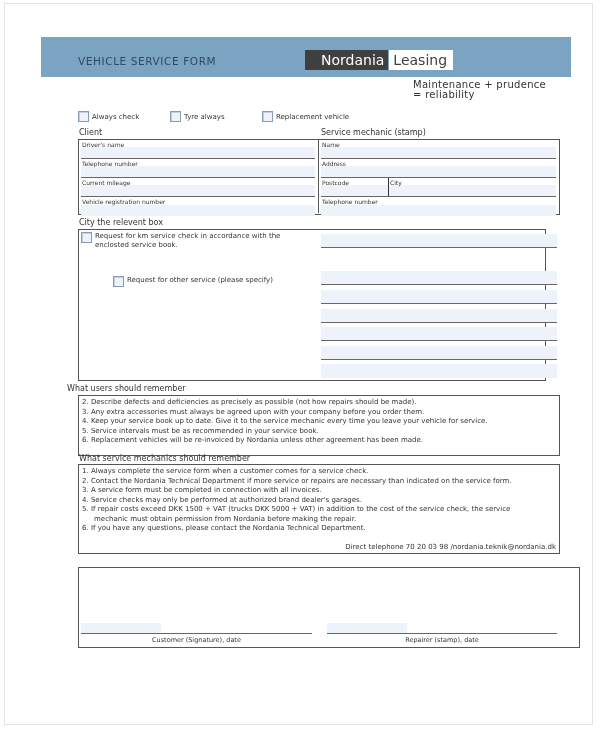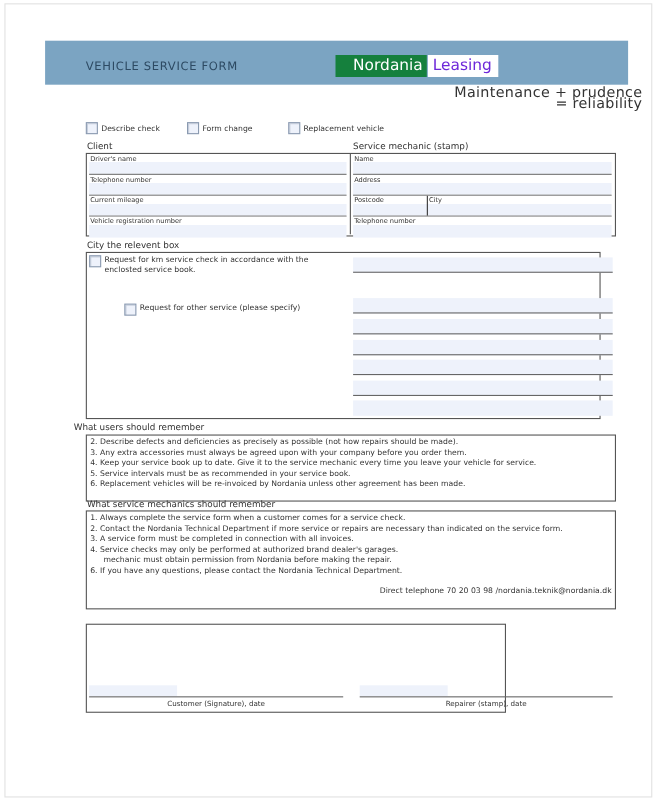--- a/index.html
+++ b/index.html
@@ -3,42 +3,42 @@
 <meta charset="utf-8">
 <style>
   * { box-sizing: border-box; margin: 0; padding: 0; }
   html, body { width: 600px; height: 730px; background: #ffffff; overflow: hidden; }
   body { font-family: "DejaVu Sans", "Liberation Sans", sans-serif; color: #222; position: relative; }
   .page-frame { position: absolute; left: 4px; top: 3px; width: 589px; height: 722px; border: 1px solid #e2e2e2; background: #fff; }
 
   .header-band { position: absolute; left: 41px; top: 37px; width: 530px; height: 40px; background: #7ba4c2; }
   .form-title { position: absolute; left: 37px; top: 18px; font-size: 10.5px; letter-spacing: 0.6px; color: #2d4a63; }
   .logo { position: absolute; left: 264px; top: 13px; height: 20px; display: flex; }
-  .logo-dark { background: #15803d; color: #fff; font-size: 14px; padding: 1px 4px 0 16px; line-height: 19px; }
-  .logo-light { background: #fff; color: #6d28d9; font-size: 14px; padding: 1px 6px 0 4px; line-height: 19px; margin-left: 1px; }
-  .tagline { position: absolute; left: 413px; top: 80px; font-size: 13px; color: #333; line-height: 10px; letter-spacing: 0.3px; text-align: right; }
+  .logo-dark { background: #404040; color: #fff; font-size: 14px; padding: 1px 4px 0 16px; line-height: 19px; }
+  .logo-light { background: #fff; color: #404040; font-size: 14px; padding: 1px 6px 0 4px; line-height: 19px; margin-left: 1px; }
+  .tagline { position: absolute; left: 413px; top: 80px; font-size: 10px; color: #333; line-height: 10px; letter-spacing: 0.3px; }
 
   .check-row { position: absolute; top: 111px; display: flex; align-items: center; font-size: 7px; color: #333; }
   .cbox { width: 11px; height: 11px; border: 1px solid #8a9ab0; background: #eef2fb; display: inline-block; margin-right: 3px; box-shadow: inset 1px 1px 0 #c7cfdd; }
 
   .section-label { position: absolute; font-size: 8px; color: #333; }
 
   .box { position: absolute; border: 1.5px solid #555; background: #fff; }
   .field { position: relative; height: 19px; border-bottom: 1px solid #666; background: linear-gradient(#fff 0, #fff 40%, #eef2fb 40%); margin: 0 2px; }
   .field-label { position: absolute; left: 1px; top: 1px; font-size: 6px; color: #333; }
 
   .mark-box { position: absolute; left: 78px; top: 229px; width: 468px; height: 152px; border: 1.5px solid #555; }
   .req { position: absolute; display: flex; align-items: flex-start; font-size: 7px; color: #333; line-height: 9px; }
   .spec-line { position: absolute; left: 242px; width: 236px; height: 14px; background: #eef2fb; border-bottom: 1px solid #666; }
 
   .list-box { position: absolute; left: 78px; border: 1.5px solid #555; padding: 2px 3px; font-size: 7px; line-height: 9.5px; color: #333; }
   .list-box .li { white-space: nowrap; }
   .list-box .indent { padding-left: 12px; }
 
-  .sig-box { position: absolute; left: 78px; top: 567px; width: 382px; height: 81px; border: 1.5px solid #555; }
+  .sig-box { position: absolute; left: 78px; top: 567px; width: 502px; height: 81px; border: 1.5px solid #555; }
   .sig-fill { position: absolute; top: 55px; width: 80px; height: 10px; background: #eef2fb; }
   .sig-line { position: absolute; top: 65px; height: 1px; background: #666; }
   .sig-label { position: absolute; top: 68px; font-size: 6.5px; color: #333; text-align: center; }
 </style>
 </head>
 <body>
 
 <div class="page-frame"></div>
 
 <div class="header-band">
@@ -48,25 +48,25 @@
     <span class="logo-light">Leasing</span>
   </div>
 </div>
 <div class="tagline">
   <div>Maintenance + prudence</div>
   <div>= reliability</div>
 </div>
 
 <div class="check-row" style="left:78px;">
   <span class="cbox"></span>
-  <span>Describe check</span>
+  <span>Always check</span>
 </div>
 <div class="check-row" style="left:170px;">
   <span class="cbox"></span>
-  <span>Form change</span>
+  <span>Tyre always</span>
 </div>
 <div class="check-row" style="left:262px;">
   <span class="cbox"></span>
   <span>Replacement vehicle</span>
 </div>
 
 <div class="section-label" style="left:79px; top:128px;">Client</div>
 <div class="section-label" style="left:321px; top:128px;">Service mechanic (stamp)</div>
 
 <div class="box" style="left:78px; top:139px; width:482px; height:76px;">
@@ -136,20 +136,21 @@
   <div class="li">5.  Service intervals must be as recommended in your service book.</div>
   <div class="li">6.  Replacement vehicles will be re-invoiced by Nordania unless other agreement has been made.</div>
 </div>
 
 <div class="section-label" style="left:79px; top:454px;">What service mechanics should remember</div>
 <div class="list-box" style="top:464px; width:482px; height:90px;">
   <div class="li">1.  Always complete the service form when a customer comes for a service check.</div>
   <div class="li">2.  Contact the Nordania Technical Department if more service or repairs are necessary than indicated on the service form.</div>
   <div class="li">3.  A service form must be completed in connection with all invoices.</div>
   <div class="li">4.  Service checks may only be performed at authorized brand dealer's garages.</div>
+  <div class="li">5.  If repair costs exceed DKK 1500 + VAT (trucks DKK 5000 + VAT) in addition to the cost of the service check, the service</div>
   <div class="li indent">mechanic must obtain permission from Nordania before making the repair.</div>
   <div class="li">6.  If you have any questions, please contact the Nordania Technical Department.</div>
   <div class="li" style="margin-top:9px;text-align:right;">Direct telephone 70 20 03 98 /nordania.teknik@nordania.dk</div>
 </div>
 
 <div class="sig-box">
   <div class="sig-fill" style="left:2px;"></div>
   <div class="sig-line" style="left:2px; width:231px;"></div>
   <div class="sig-label" style="left:2px; width:231px;">Customer (Signature), date</div>
   <div class="sig-fill" style="left:248px;"></div>

